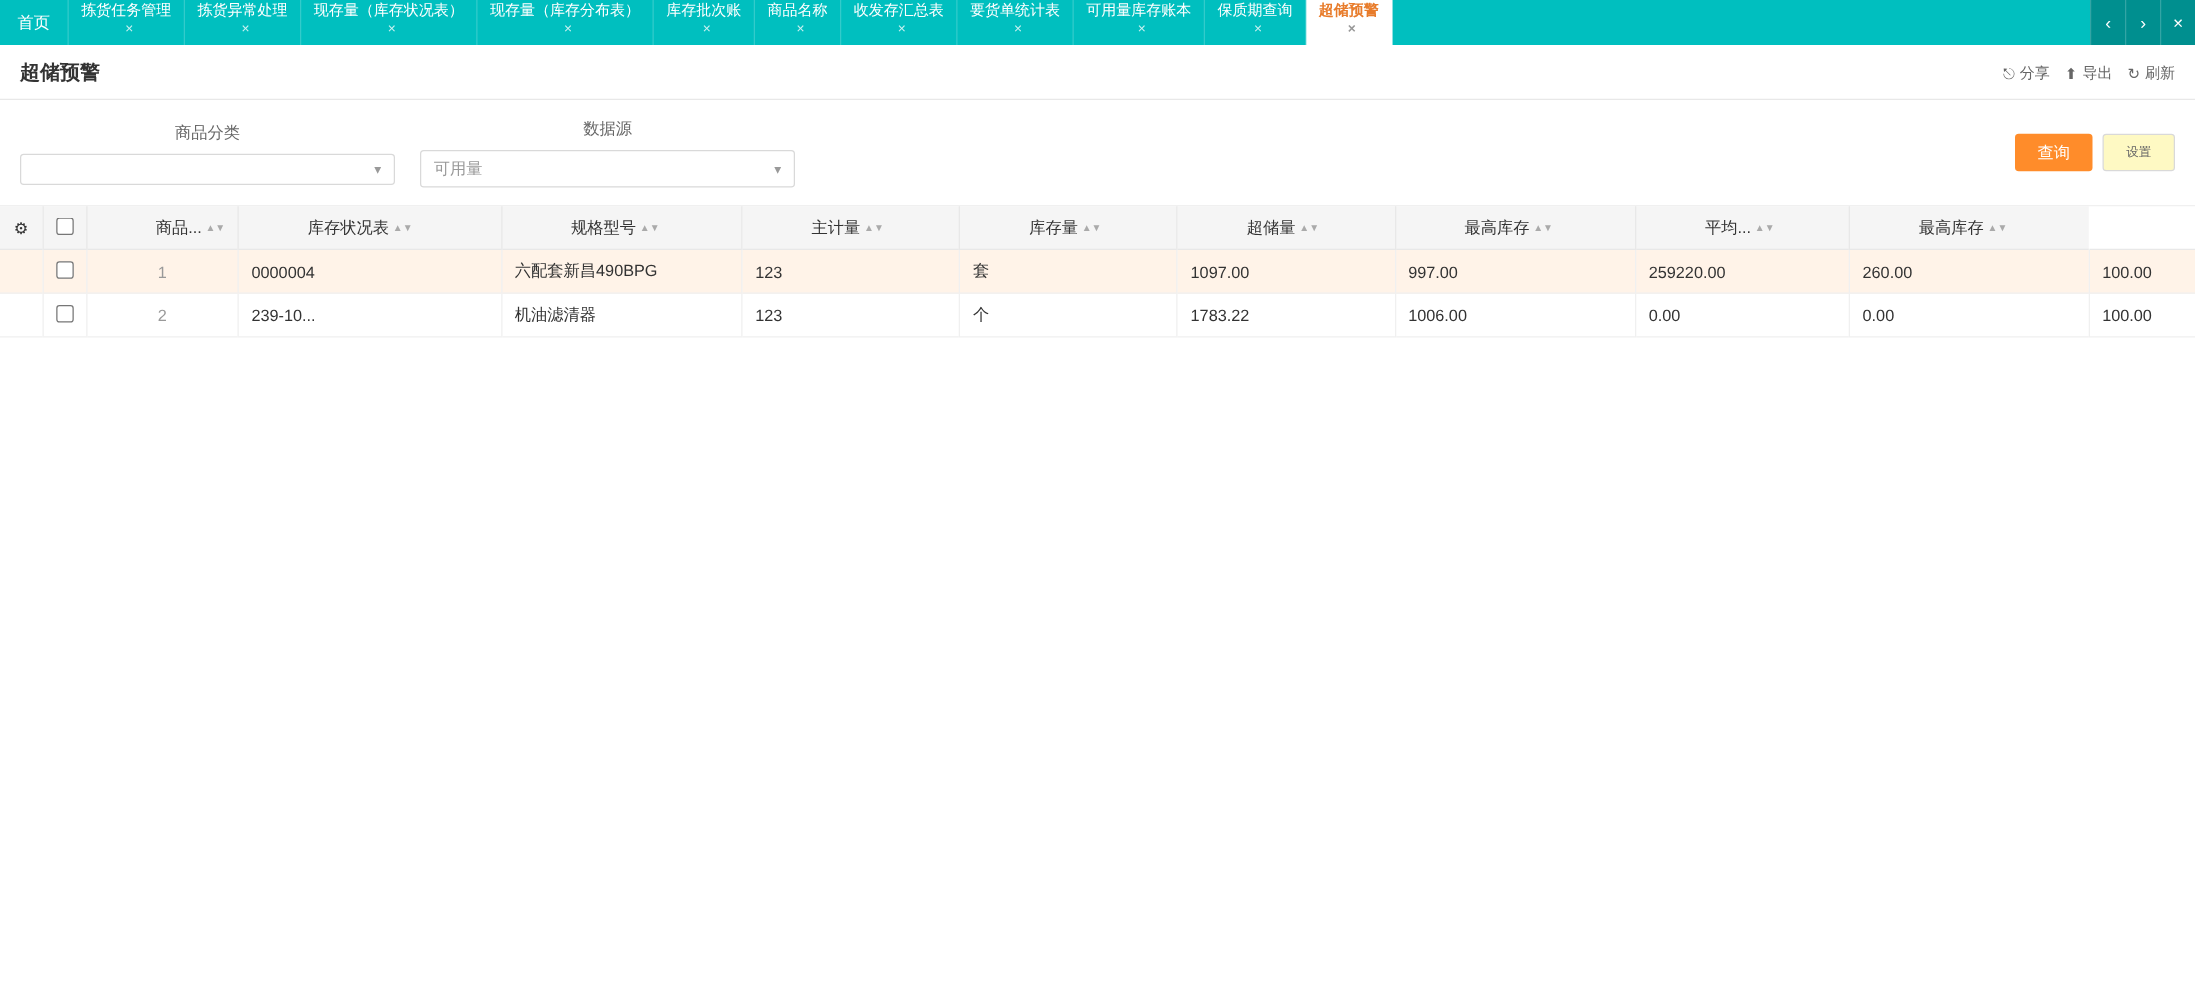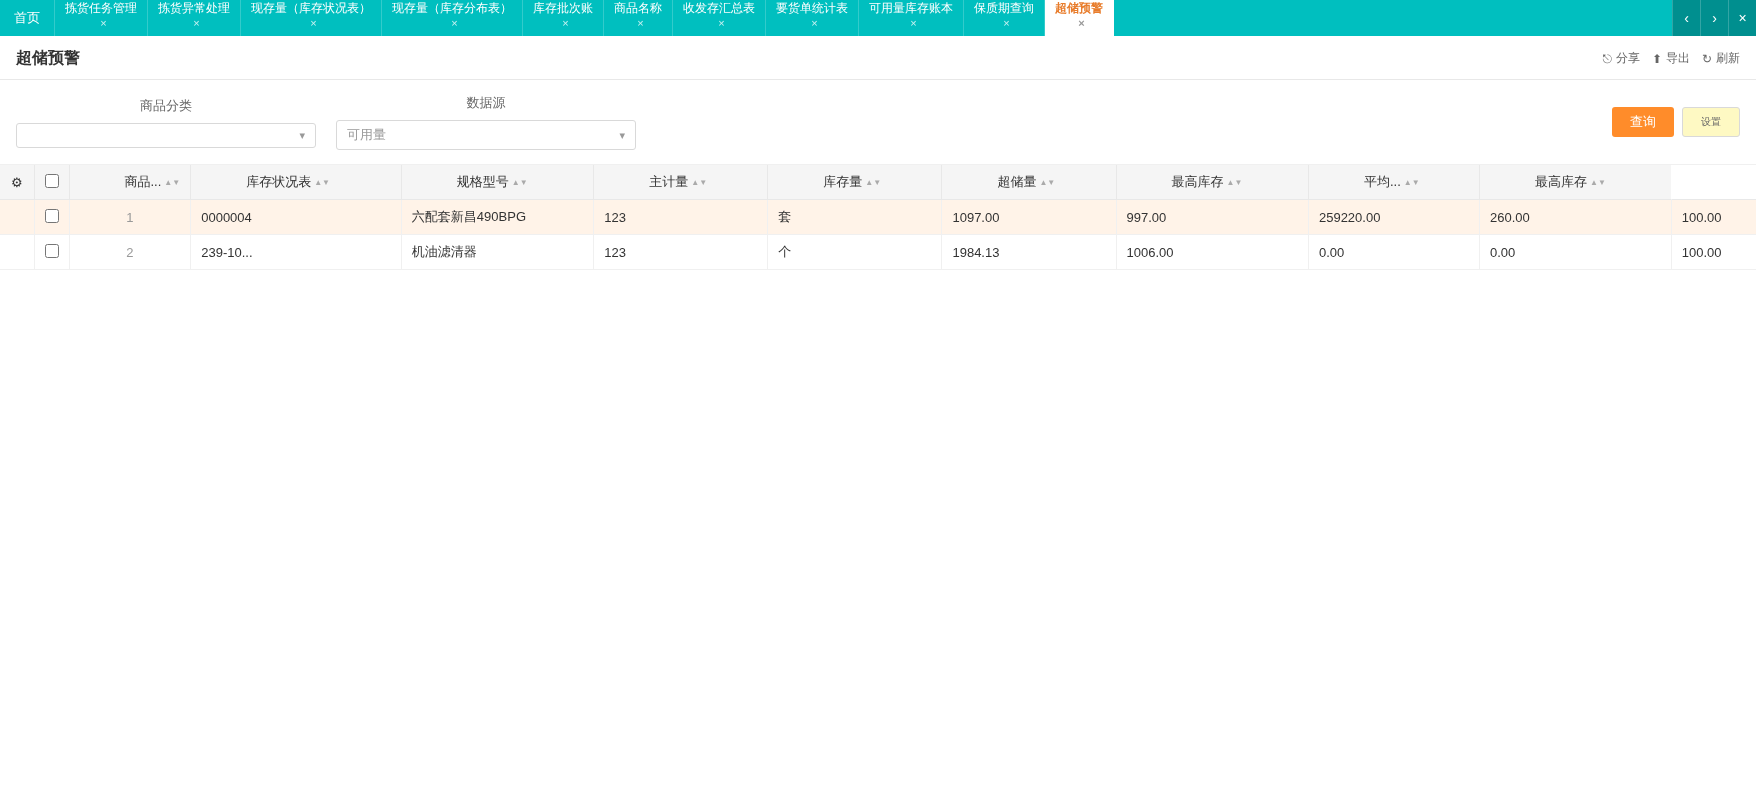--- a/index.html
+++ b/index.html
@@ -410,21 +410,21 @@
           <tr>
     <td class="gear-cell"></td>
     <td class="checkbox-cell">
       <input type="checkbox" style="">
     </td>
     <td class="row-num">2</td>
     <td>239-10...</td>
     <td>机油滤清器</td>
     <td>123</td>
     <td>个</td>
-    <td>1984.13</td>
+    <td>1783.22</td>
     <td>1006.00</td>
     <td>0.00</td>
     <td>0.00</td>
     <td>100.00</td>
   </tr>
         </tbody>
     </table>
   </div>
 
 </div>

